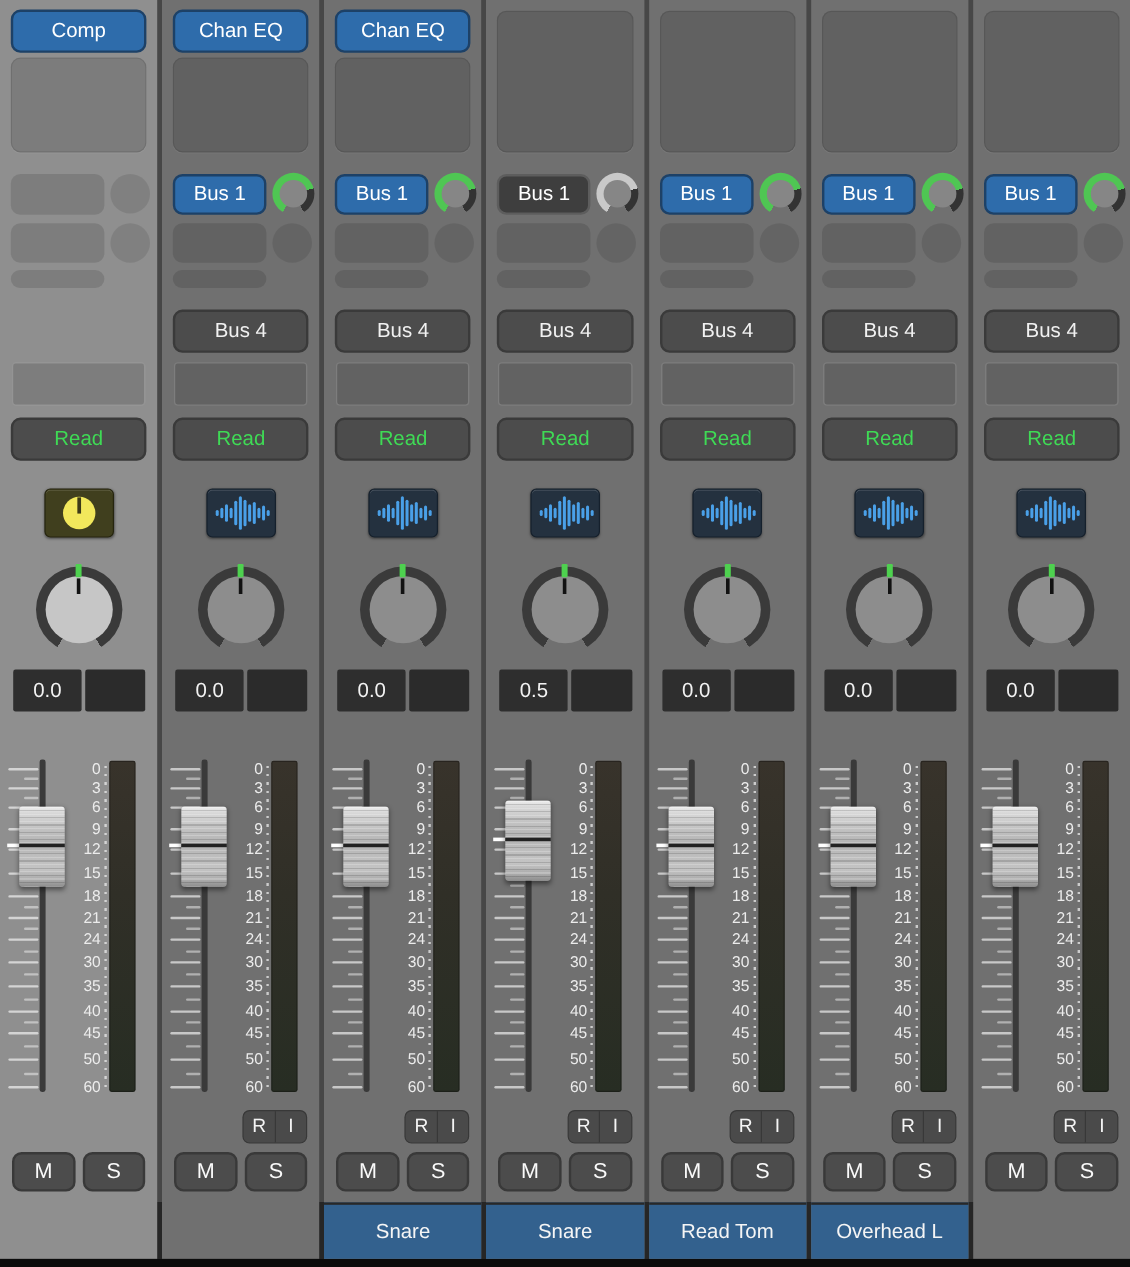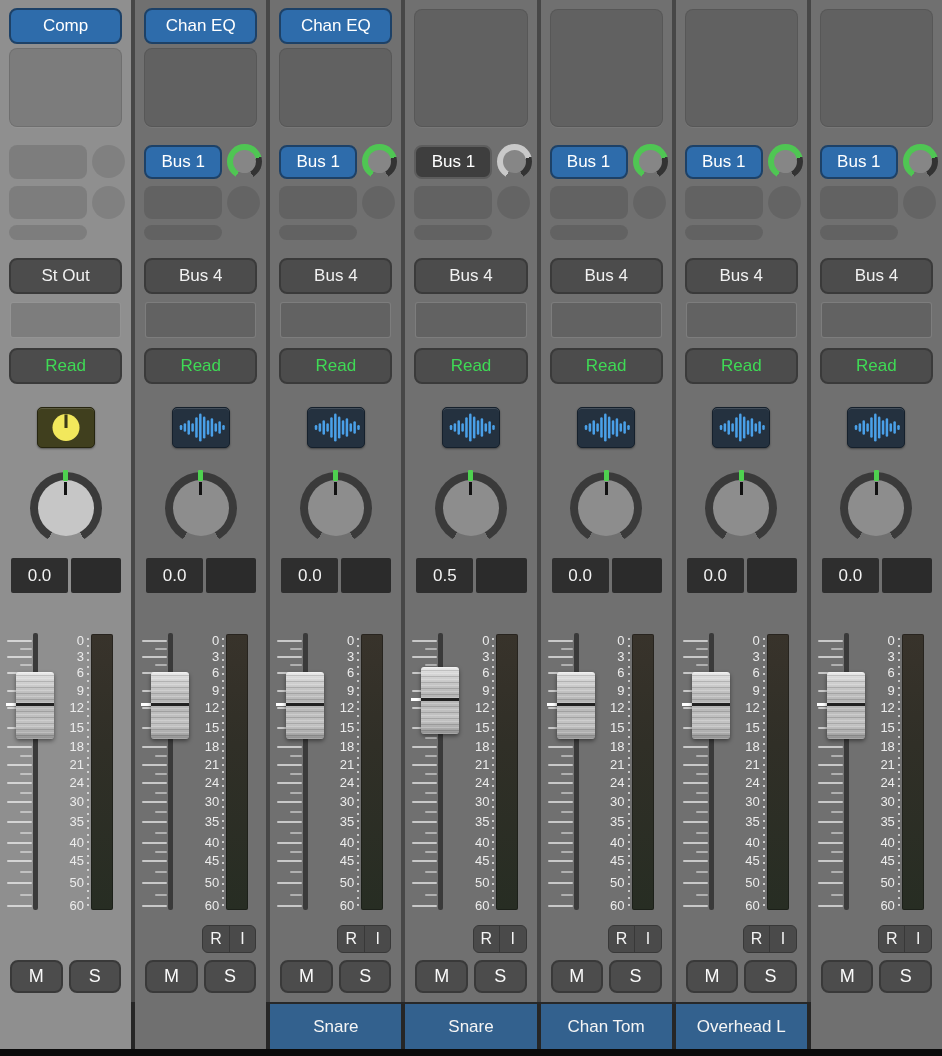--- a/index.html
+++ b/index.html
@@ -144,21 +144,20 @@
     <div class="topbtn">Comp</div>
     <div class="fx"></div>
 
     <div class="sendslot s1 send-empty"></div>
     <div class="scircle c1 send-empty"></div>
 
     <div class="sendslot s2"></div>
     <div class="scircle c2"></div>
     <div class="sendslot s3"></div>
 
-    <div class="darkbtn out">St Out</div>
     <div class="group"></div>
     <div class="darkbtn read">Read</div>
 
     <div class="iconbox knob icon-knob">
       <svg width="58" height="41" viewBox="0 0 58 41">
         <circle cx="29" cy="20.5" r="14" fill="#f2e85c"></circle>
         <rect x="27.4" y="7" width="3.2" height="14" fill="#3c3a18"></rect>
       </svg>
     </div>
 
@@ -650,21 +649,21 @@
           <div class="tickL" style="top: 277px;"></div>
         </div>
 
     <div class="ri">
       <span>R</span>
       <span>I</span>
     </div>
     <div class="msbtn m">M</div>
     <div class="msbtn s">S</div>
 
-    <div class="name" style="background: rgb(51, 97, 142);">Chan Tom</div>
+    <div class="name" style="background: rgb(51, 97, 142);">Read Tom</div>
   </div>
       <div class="strip">
 
     <div class="fx tall"></div>
 
     <div class="pill send-active">Bus 1</div>
     <div class="sknob send-active">
       <div class="ring"></div>
       <div class="face"></div>
     </div>

